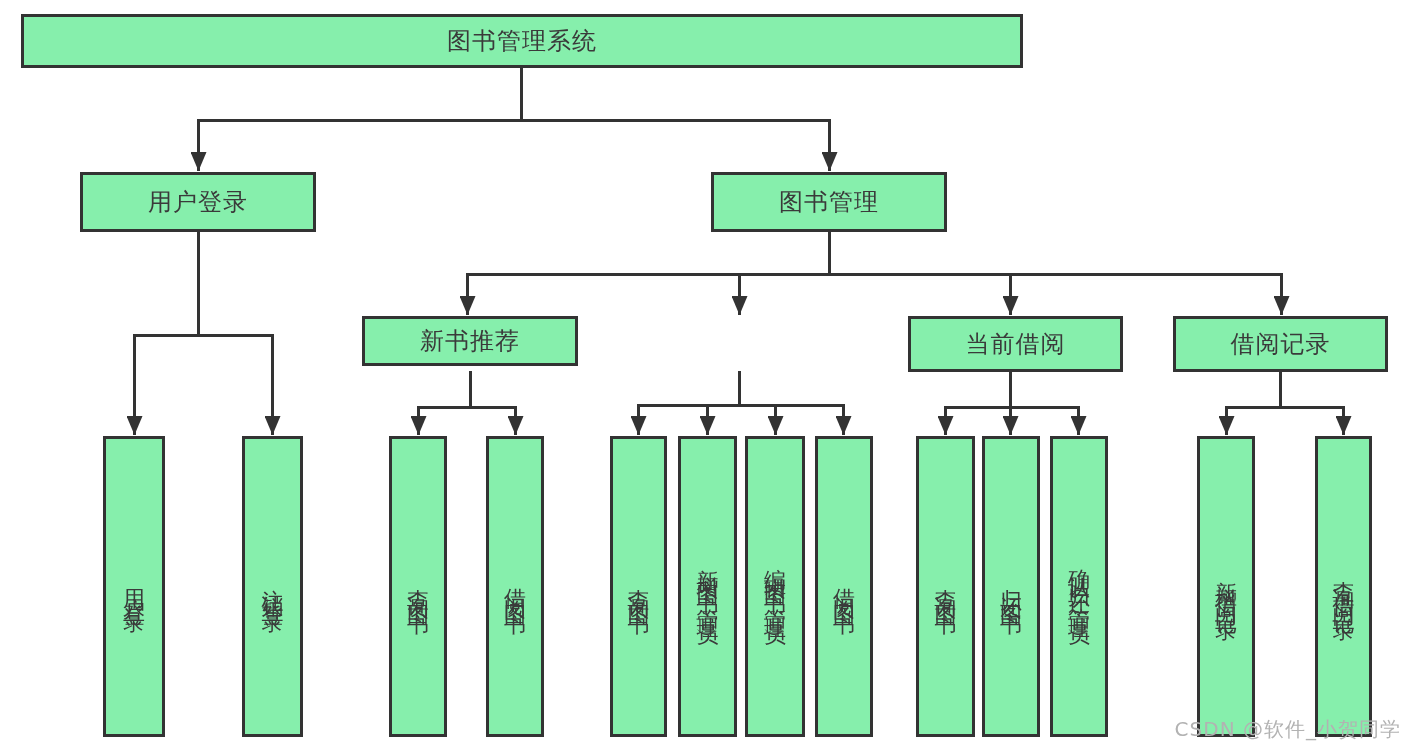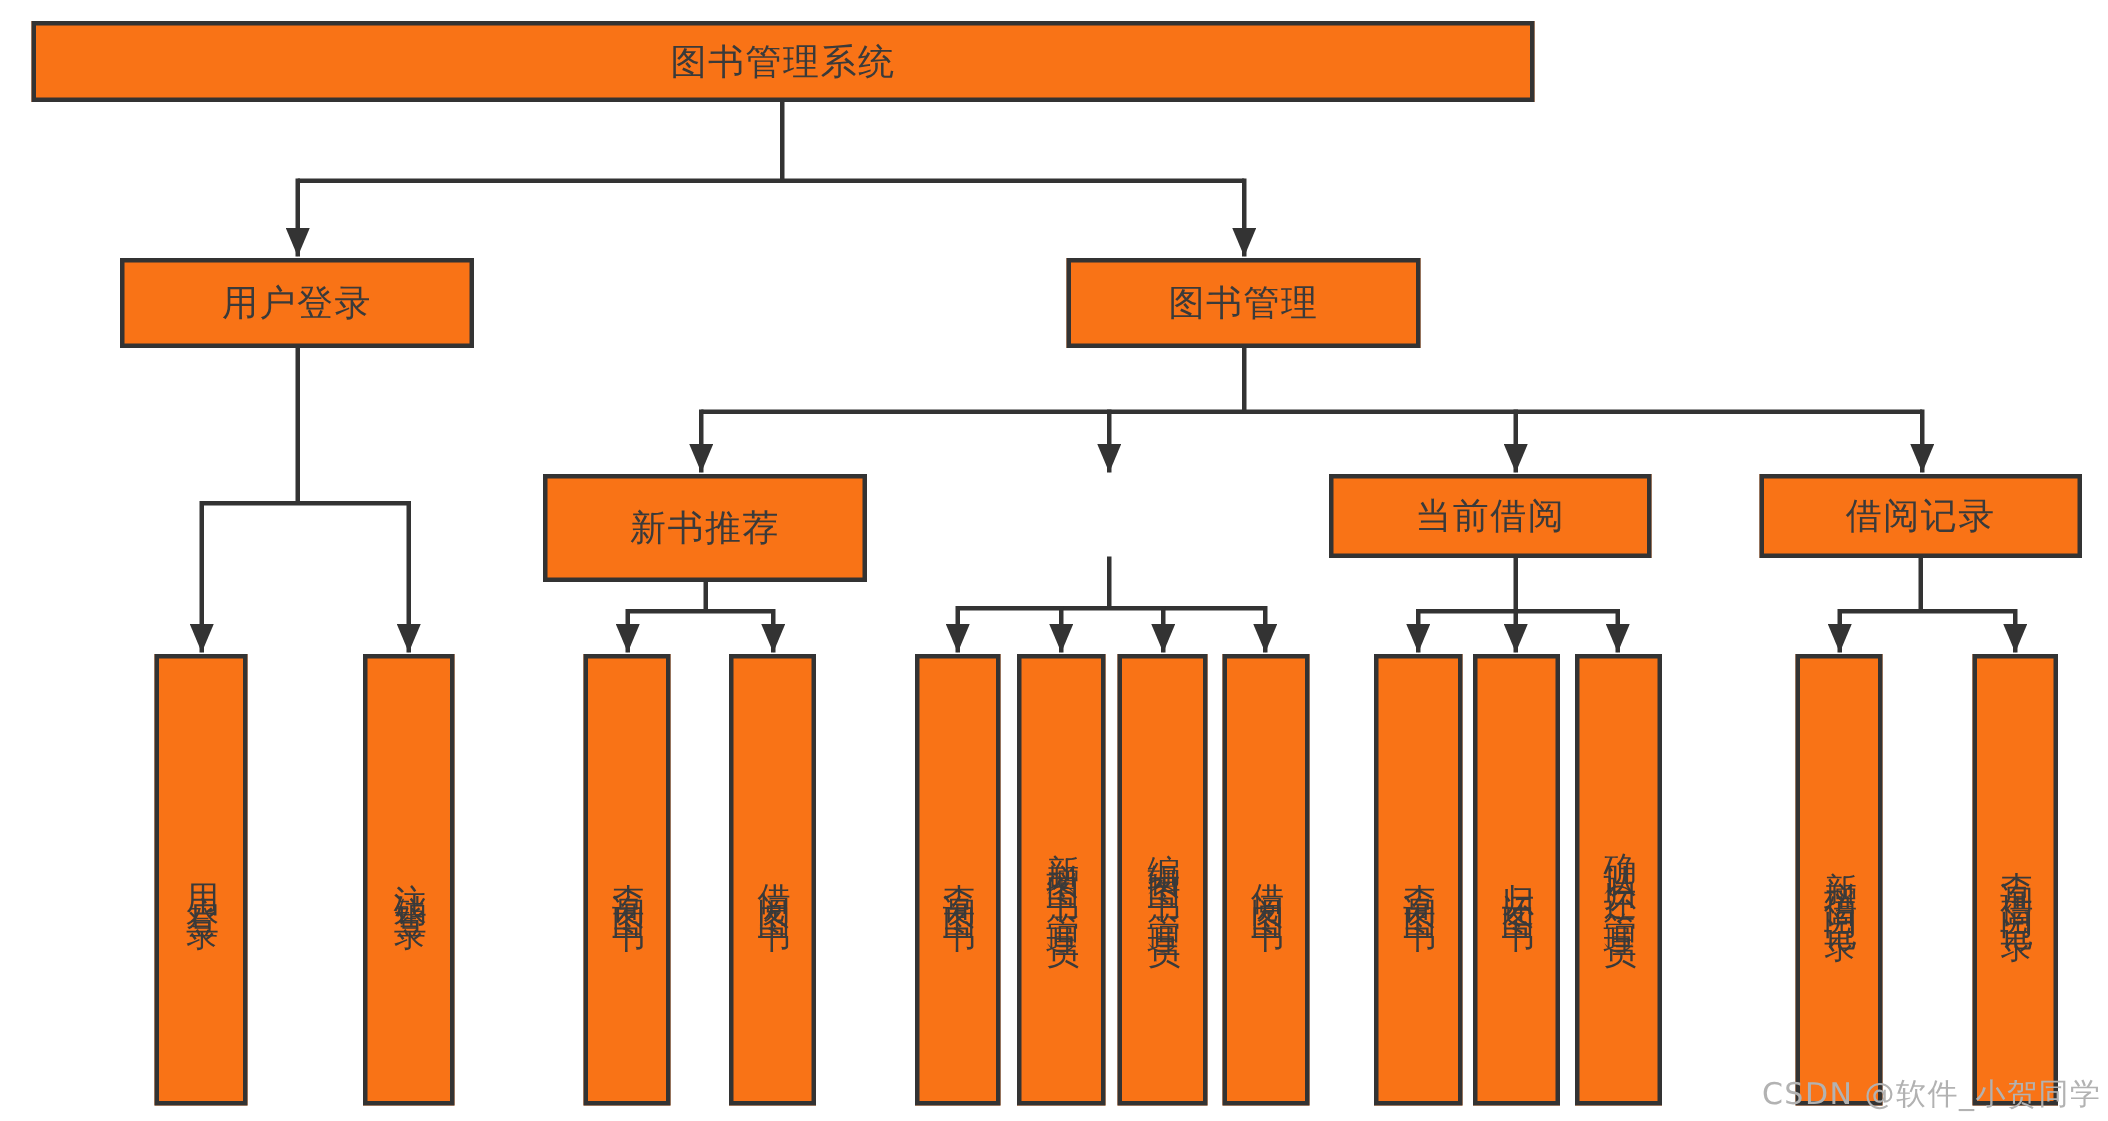--- a/index.html
+++ b/index.html
@@ -12,21 +12,21 @@
     position: relative;
     width: 1405px;
     height: 747px;
     background: #ffffff;
     overflow: hidden;
   }
   .box {
     position: absolute;
     box-sizing: border-box;
     border: 3px solid #333333;
-    background: #f97316;
+    background: #86efac;
     display: flex;
     align-items: center;
     justify-content: center;
     color: #3a3a3a;
     z-index: 2;
   }
   .hbox span {
     font-size: 24px;
     letter-spacing: 1px;
     white-space: nowrap;
@@ -53,23 +53,23 @@
     color: #b2b2b2;
     letter-spacing: 1px;
     z-index: 5;
     white-space: nowrap;
   }
 
   
   #root   { left: 21px;  top: 14px;  width: 1002px; height: 54px; }
   #l2-0   { left: 80px;  top: 172px; width: 236px;  height: 60px; }
   #l2-1   { left: 711px; top: 172px; width: 236px;  height: 60px; }
-  #l3-0   { left: 362px;  top: 316px; width: 216px; height: 72px; }
+  #l3-0   { left: 362px;  top: 316px; width: 216px; height: 50px; }
   #l3-1   { left: 633px;  top: 316px; width: 214px; height: 56px; }
-  #l3-2   { left: 886px;  top: 316px; width: 215px; height: 56px; }
+  #l3-2   { left: 908px;  top: 316px; width: 215px; height: 56px; }
   #l3-3   { left: 1173px; top: 316px; width: 215px; height: 56px; }
   .leaf   { top: 436px; height: 301px; }
   #leaf-0  { left: 103px;  width: 62px; }
   #leaf-1  { left: 242px;  width: 61px; }
   #leaf-2  { left: 389px;  width: 58px; }
   #leaf-3  { left: 486px;  width: 58px; }
   #leaf-4  { left: 610px;  width: 57px; }
   #leaf-5  { left: 678px;  width: 59px; }
   #leaf-6  { left: 745px;  width: 60px; }
   #leaf-7  { left: 815px;  width: 58px; }

